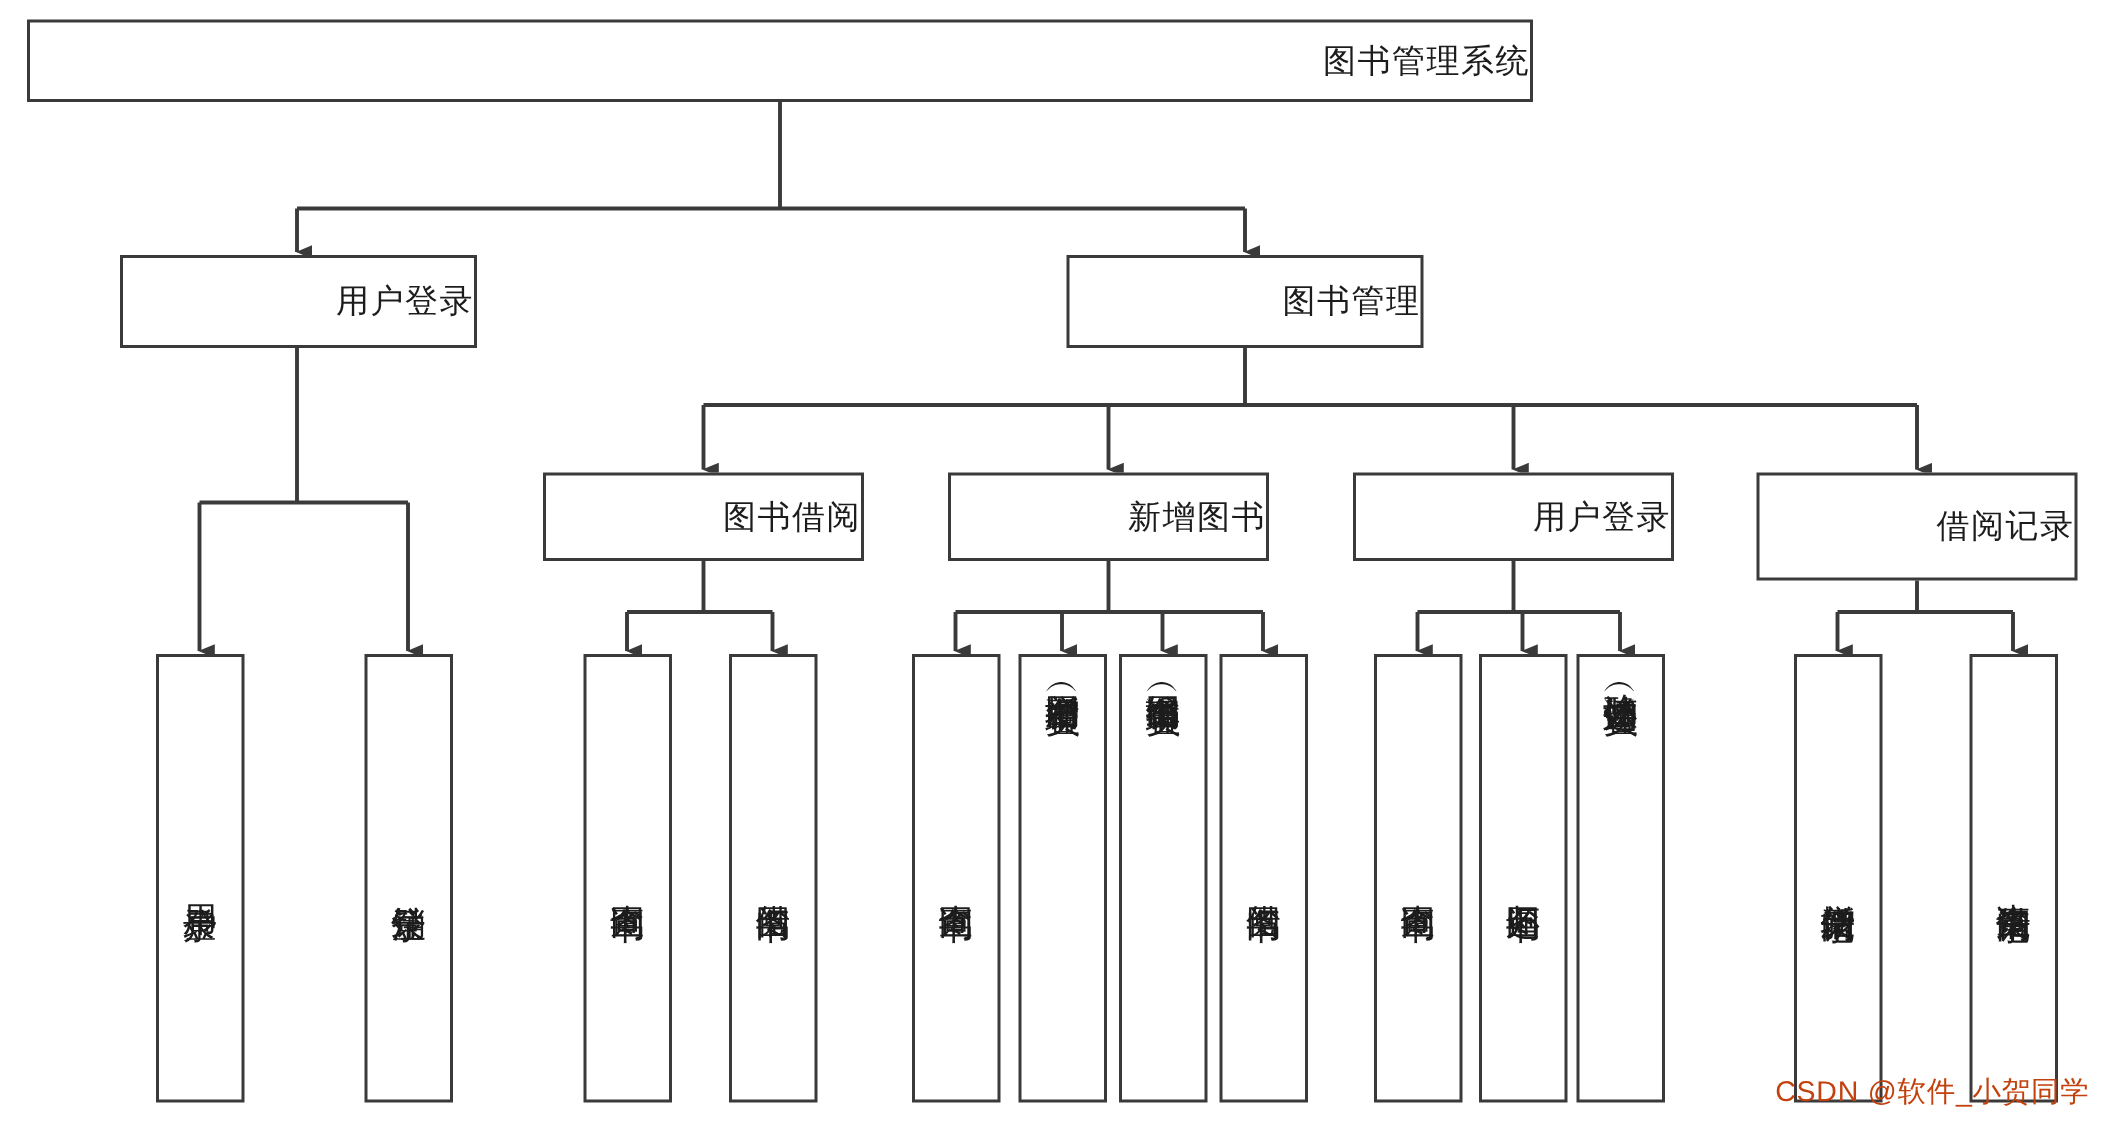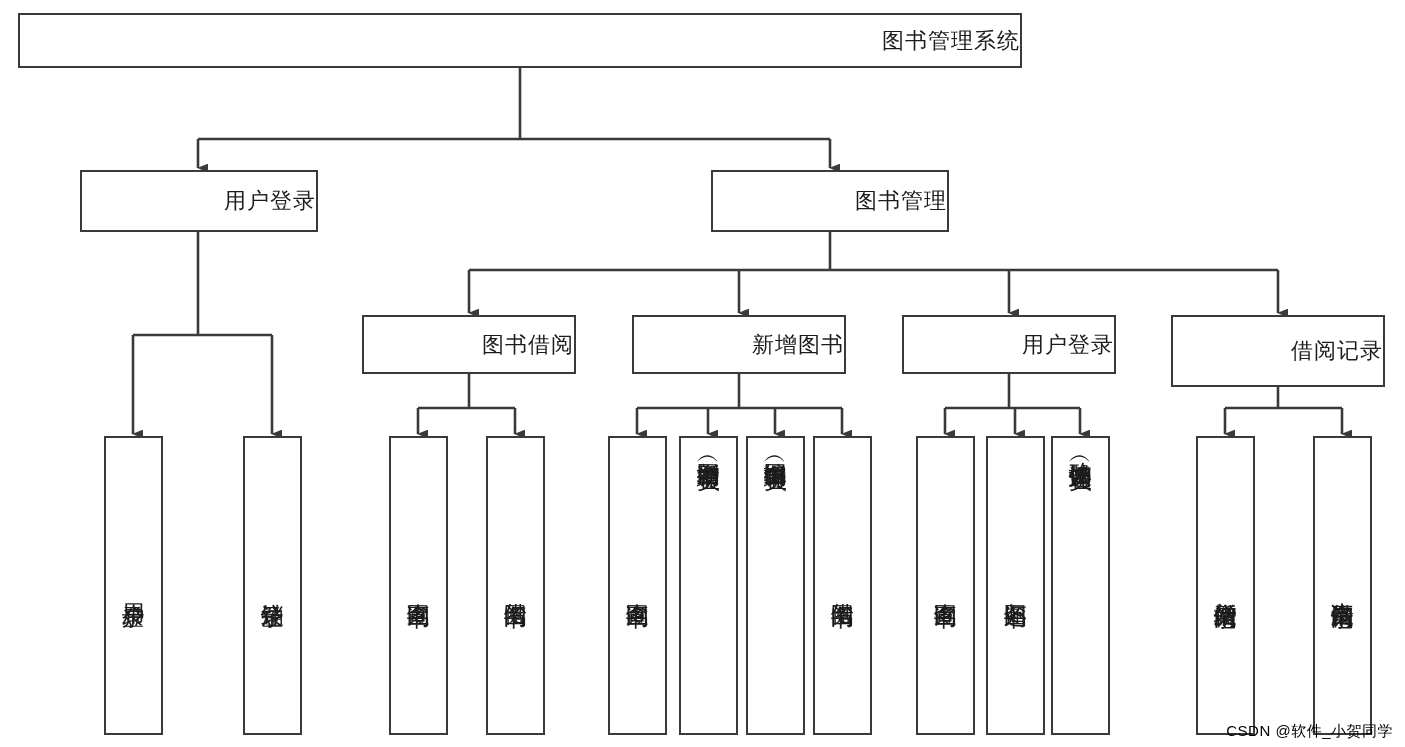--- a/index.html
+++ b/index.html
@@ -58,22 +58,22 @@
     margin-top: 2px;
   }
   .node-box.leaf.center-v {
     align-items: center;
     padding-top: 0;
   }
   .watermark {
     position: absolute;
     right: 12px;
     bottom: 6px;
-    font-size: 15px;
-    color: #000000;
+    font-size: 19px;
+    color: #c2410c;
     white-space: nowrap;
     letter-spacing: 0.5px;
     pointer-events: none;
   }
 </style>
 </head>
 <body>
 
 <div id="diagram-root">
 

